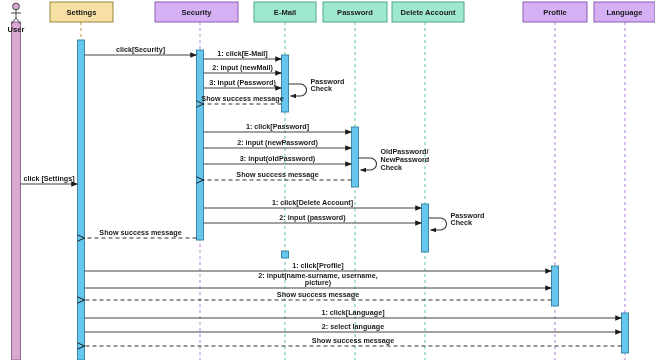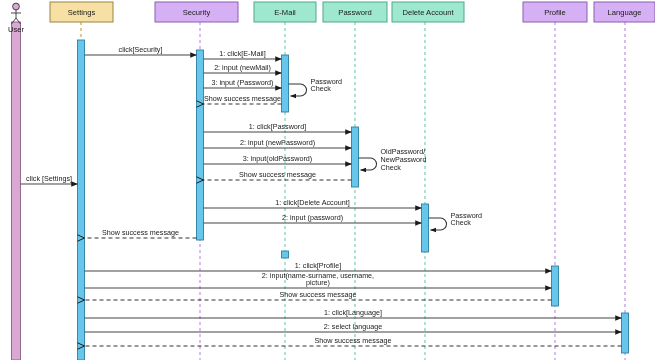--- a/index.html
+++ b/index.html
@@ -6,20 +6,21 @@
   body{
     font-family:"Liberation Sans", sans-serif;
     -webkit-font-smoothing:antialiased;
   }
   #stage{
     position:relative;
     width:655px;
     height:360px;
     overflow:hidden;
     background:#ffffff;
+    font-weight:bold;
   }
   svg#diagram{
     position:absolute;
     left:0; top:0;
     width:655px;
     height:360px;
   }
   .lbl{
     font-family:"Liberation Sans", sans-serif;
     font-size:7.2px;

